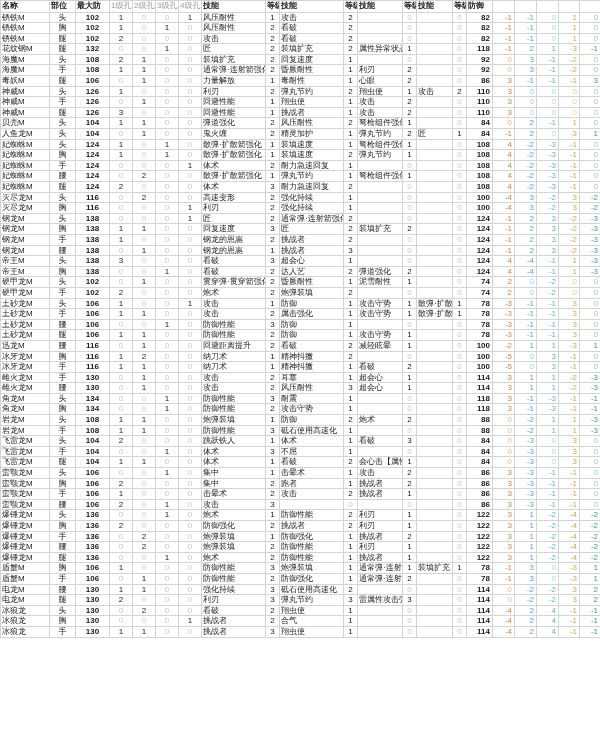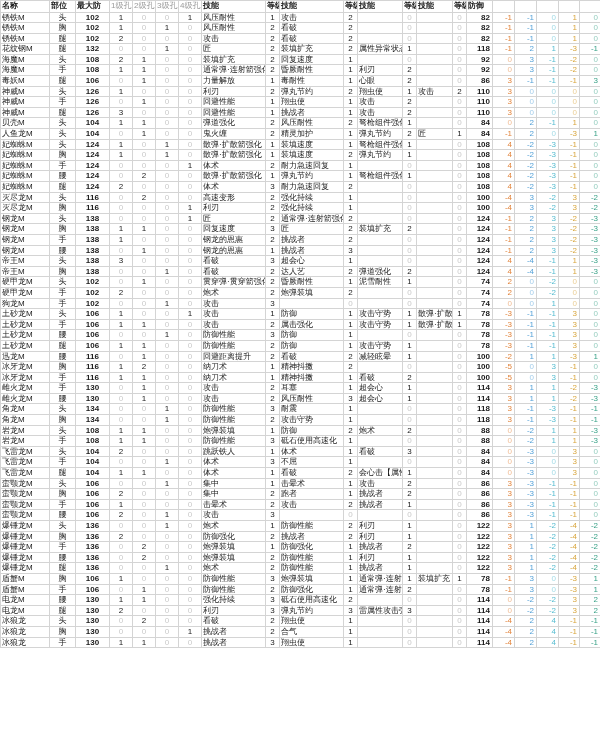--- a/index.html
+++ b/index.html
@@ -691,43 +691,20 @@
           <td class="t-skill"></td>
           <td class="t-lvl zero">0</td>
           <td class="t-def">74</td>
           <td class="t-res" style="color: rgb(226, 131, 58);">2</td>
           <td class="t-res res-zero" style="color: rgb(86, 162, 216);">0</td>
           <td class="t-res" style="color: rgb(86, 188, 208);">-2</td>
           <td class="t-res res-zero" style="color: rgb(216, 166, 62);">0</td>
           <td class="t-res res-zero" style="color: rgb(58, 162, 136);">0</td>
         </tr>
         <tr>
-          <td class="t-name">狗龙M</td>
-          <td class="t-part">手</td>
-          <td class="t-maxdef">102</td>
-          <td class="t-slot zero">0</td>
-          <td class="t-slot zero">0</td>
-          <td class="t-slot">1</td>
-          <td class="t-slot zero">0</td>
-          <td class="t-skill">攻击</td>
-          <td class="t-lvl">3</td>
-          <td class="t-skill"></td>
-          <td class="t-lvl zero">0</td>
-          <td class="t-skill"></td>
-          <td class="t-lvl zero">0</td>
-          <td class="t-skill"></td>
-          <td class="t-lvl zero">0</td>
-          <td class="t-def">74</td>
-          <td class="t-res res-zero" style="color: rgb(226, 131, 58);">0</td>
-          <td class="t-res res-zero" style="color: rgb(86, 162, 216);">0</td>
-          <td class="t-res" style="color: rgb(86, 188, 208);">1</td>
-          <td class="t-res res-zero" style="color: rgb(216, 166, 62);">0</td>
-          <td class="t-res res-zero" style="color: rgb(58, 162, 136);">0</td>
-        </tr>
-        <tr>
           <td class="t-name">土砂龙M</td>
           <td class="t-part">头</td>
           <td class="t-maxdef">106</td>
           <td class="t-slot">1</td>
           <td class="t-slot zero">0</td>
           <td class="t-slot zero">0</td>
           <td class="t-slot">1</td>
           <td class="t-skill">攻击</td>
           <td class="t-lvl">1</td>
           <td class="t-skill">防御</td>

